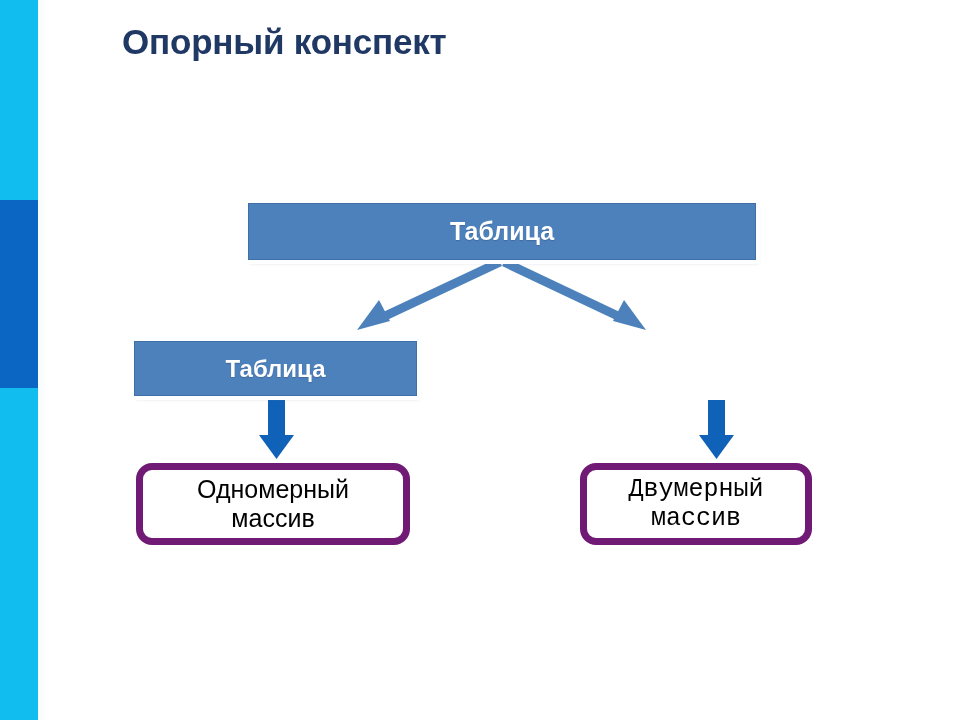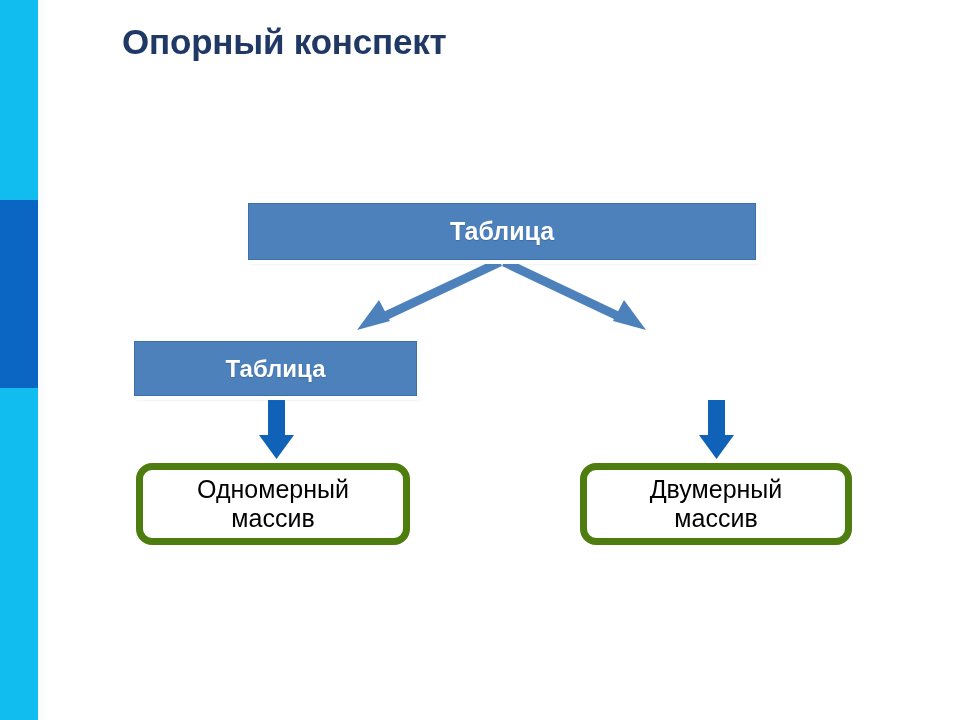--- a/index.html
+++ b/index.html
@@ -101,21 +101,21 @@
     left: 586px;
     top: 341px;
     width: 262px;
     height: 55px;
   }
 
   
   .node-round {
     position: absolute;
     background: #ffffff;
-    border: 7px solid #4d7c0f;
+    border: 7px solid #701a75;
     border-radius: 16px;
     display: flex;
     align-items: center;
     justify-content: center;
     text-align: center;
     box-sizing: border-box;
   }
   .node-round .node-label {
     color: #000000;
     font-size: 25px;
@@ -123,22 +123,23 @@
   }
   #node-arr1d {
     left: 136px;
     top: 463px;
     width: 274px;
     height: 82px;
   }
   #node-arr2d {
     left: 580px;
     top: 463px;
-    width: 272px;
+    width: 232px;
     height: 82px;
+    font-family: Liberation Mono, monospace;
   }
 
   
   #arrow-layer {
     position: absolute;
     left: 0;
     top: 0;
     width: 960px;
     height: 720px;
     pointer-events: none;

